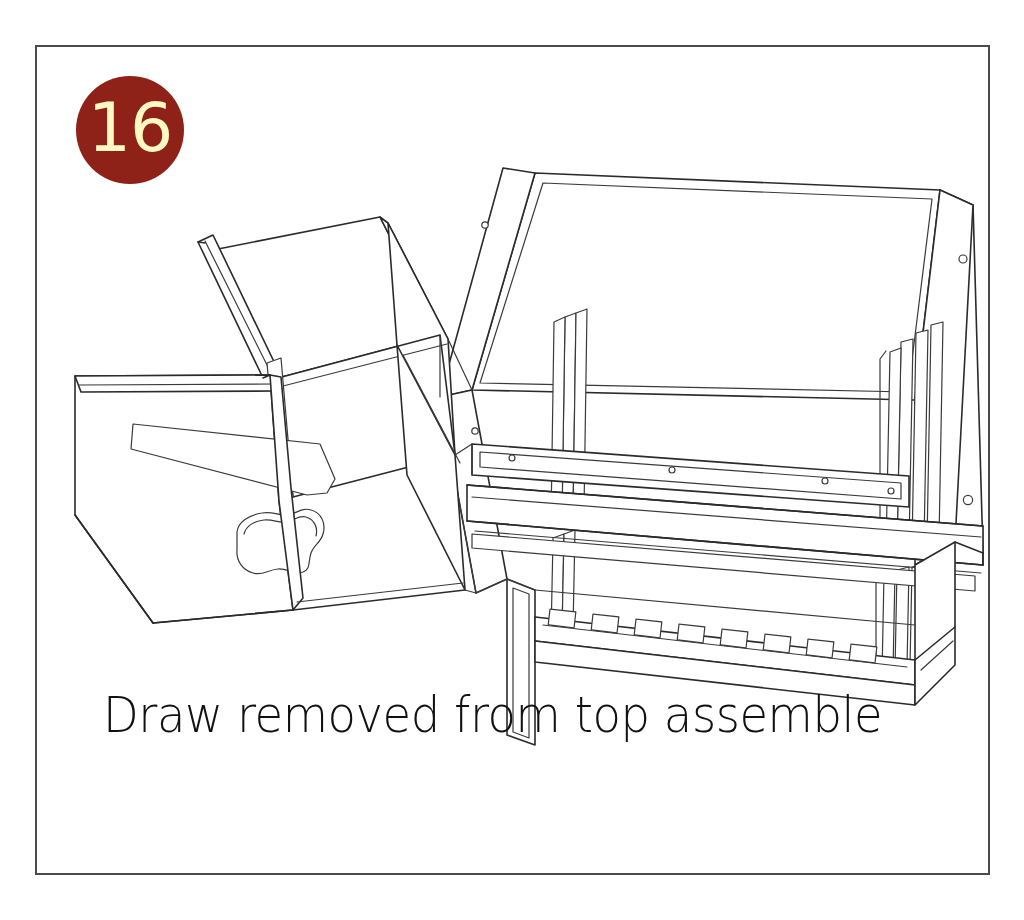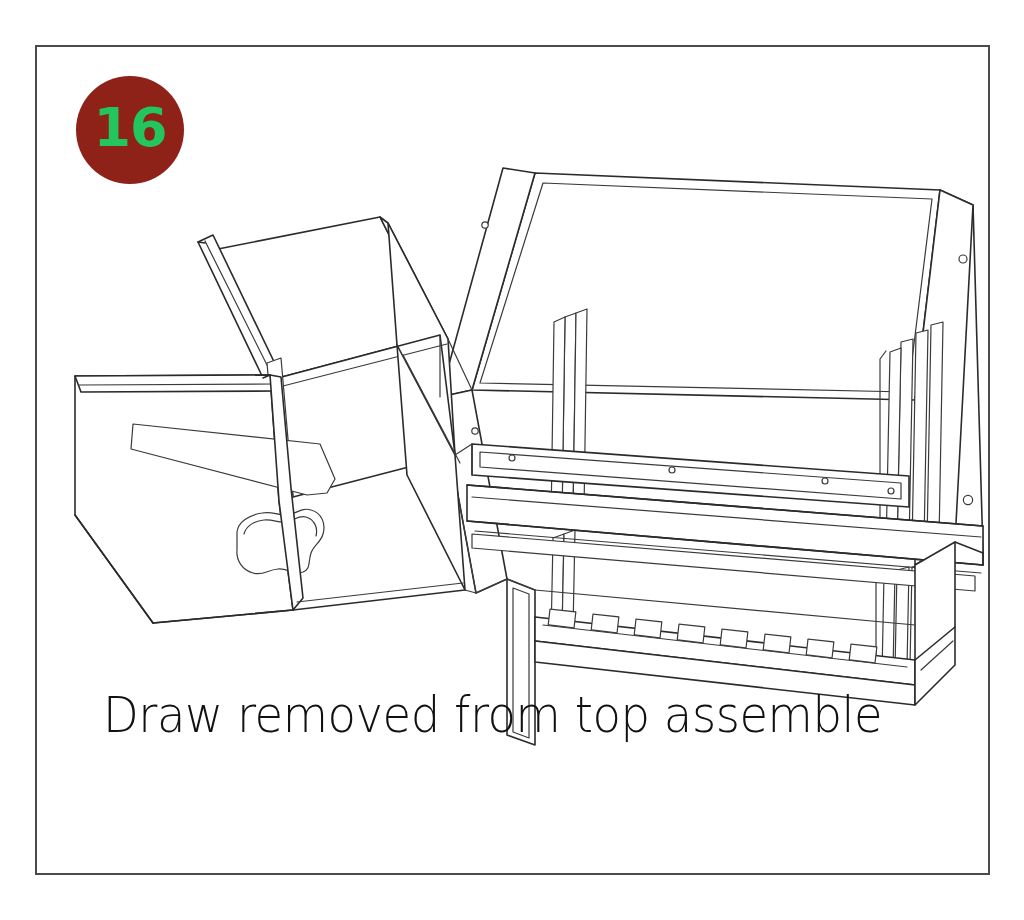--- a/index.html
+++ b/index.html
@@ -39,24 +39,24 @@
     width: 108px;
     height: 108px;
     border-radius: 50%;
     background: #8e2218;
     display: flex;
     align-items: center;
     justify-content: center;
     z-index: 5;
   }
   #step-badge-number {
-    color: #22c55e;
+    color: #fef9c3;
     font-family: "DejaVu Sans", sans-serif;
-    font-size: 54px;
-    font-weight: 700;
+    font-size: 68px;
+    font-weight: 400;
     letter-spacing: -1px;
     line-height: 1;
     transform: translateY(-2px);
   }
   
   #caption {
     position: absolute;
     left: 103px;
     top: 686px;
     font-family: "DejaVu Sans", sans-serif;

